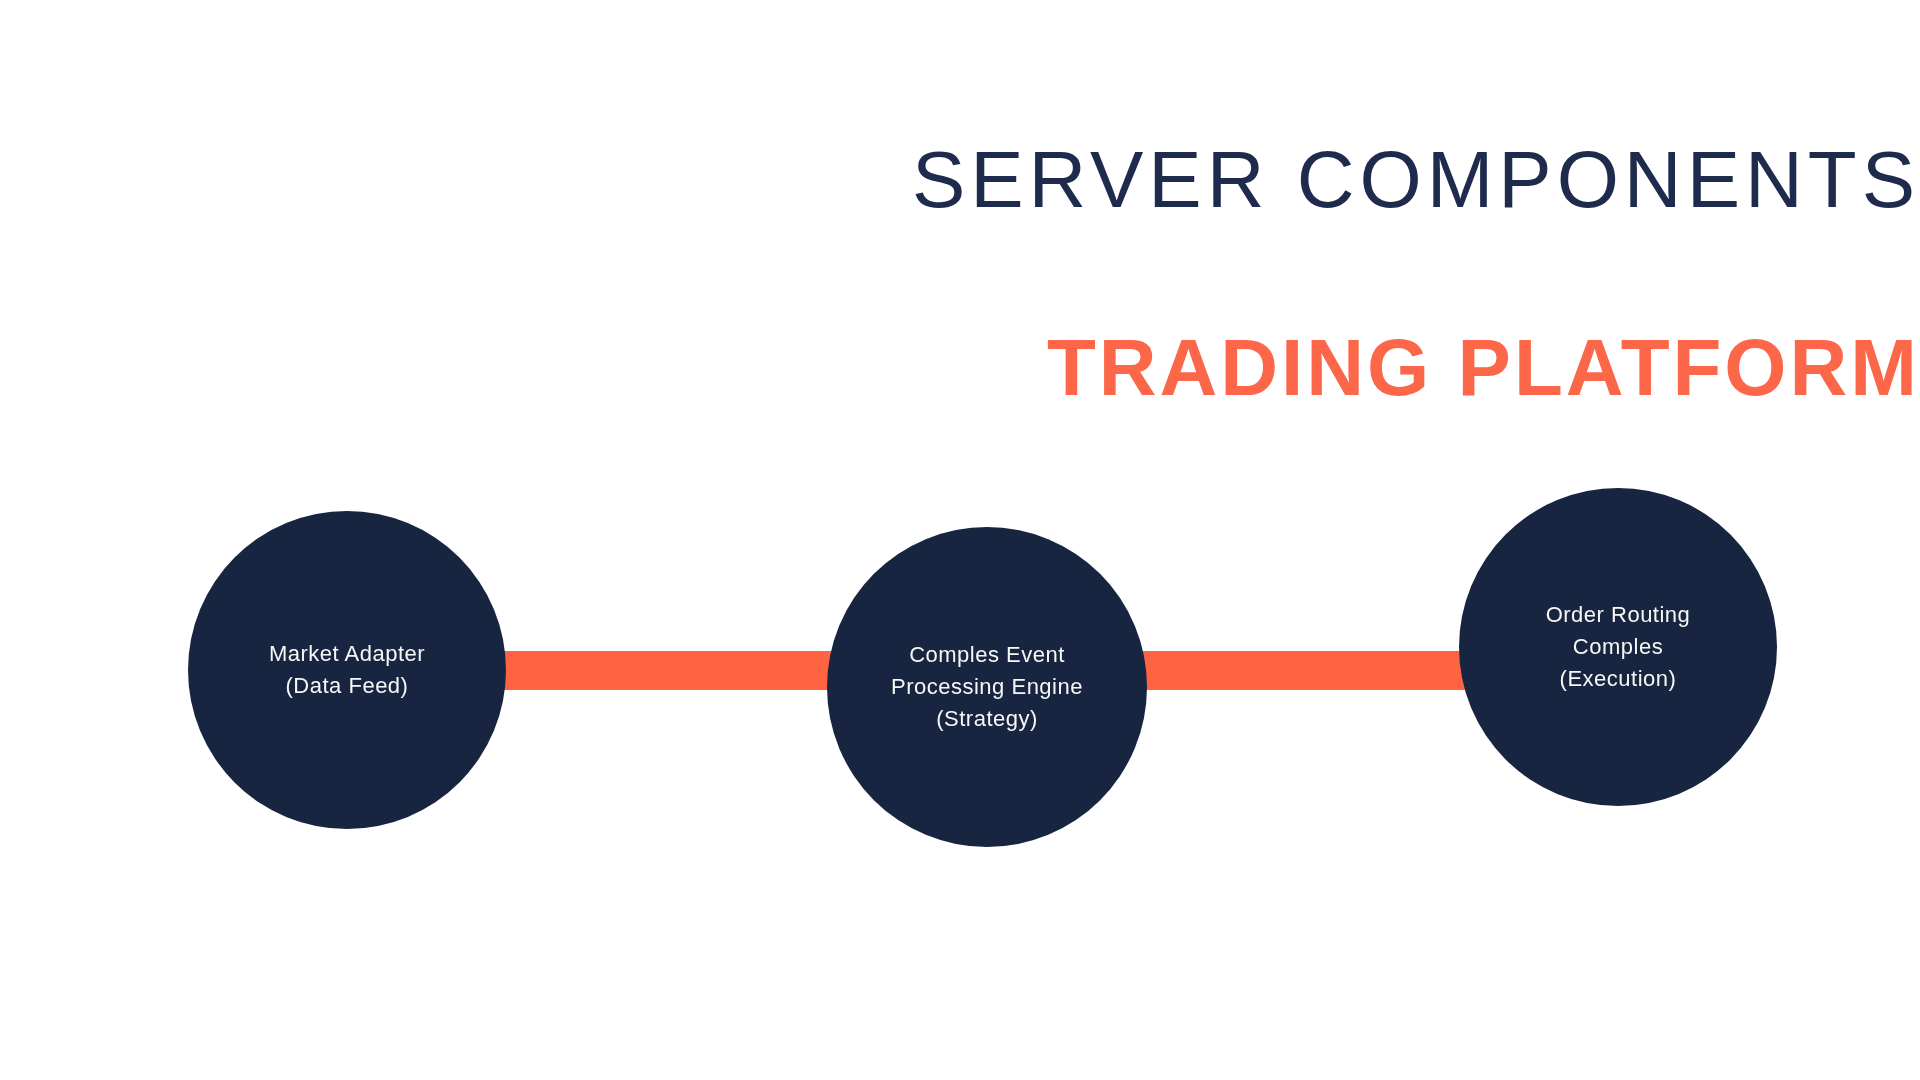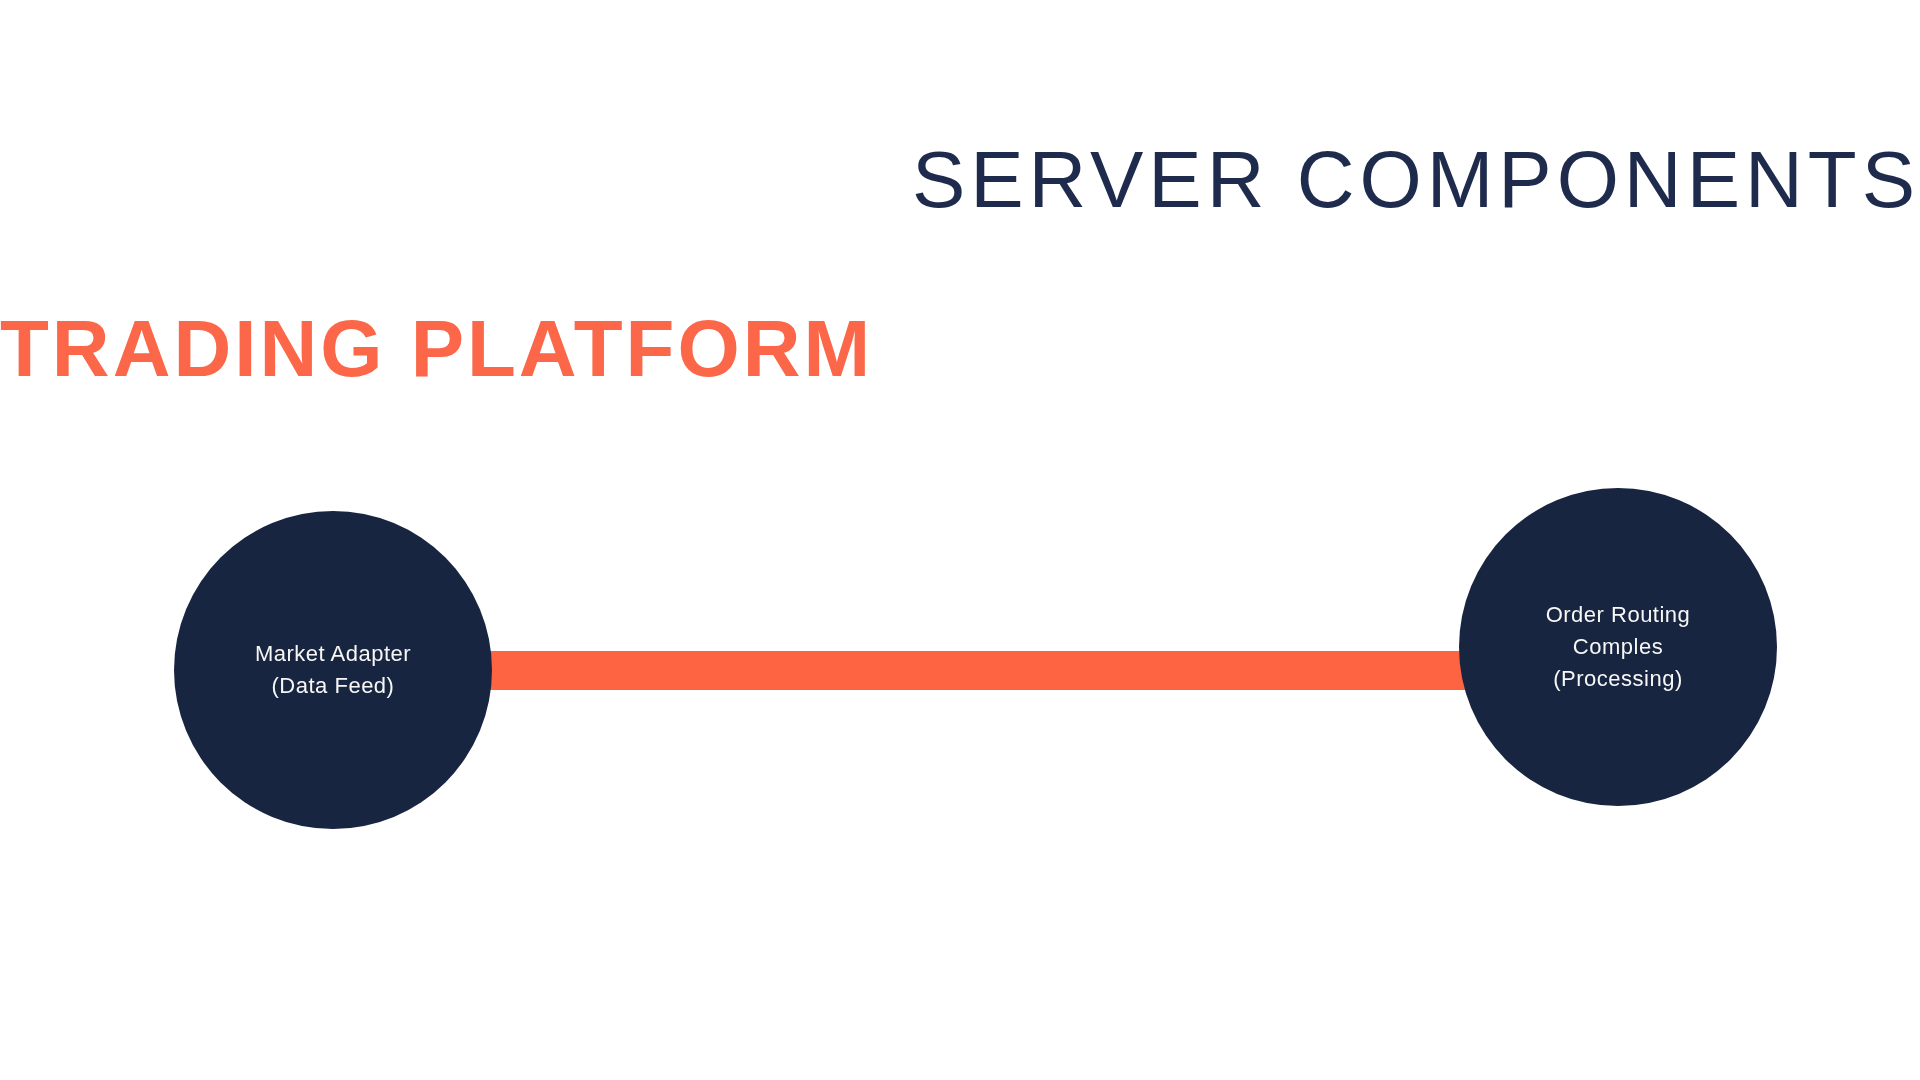--- a/index.html
+++ b/index.html
@@ -31,24 +31,24 @@
     width: 100%;
     text-align: right;
     font-size: 80px;
     font-weight: 300;
     letter-spacing: 5px;
     color: var(--title-navy);
     white-space: nowrap;
   }
   .subtitle {
     position: absolute;
-    top: 303px;
+    top: 322px;
     left: 0;
     width: 100%;
-    text-align: left;
+    text-align: right;
     font-size: 80px;
     font-weight: 800;
     letter-spacing: 3px;
     color: var(--accent-orange);
     white-space: nowrap;
   }
   .connector {
     position: absolute;
     top: 651px;
     height: 39px;
@@ -61,21 +61,21 @@
     position: absolute;
     border-radius: 50%;
     background: var(--node-navy);
     z-index: 2;
     display: flex;
     flex-direction: column;
     align-items: center;
     justify-content: center;
     text-align: center;
   }
-  .node-1 { left: 174px; top: 511px; width: 318px; height: 318px; }
+  .node-1 { left: 188px; top: 511px; width: 318px; height: 318px; }
   .node-2 { left: 827px; top: 527px; width: 320px; height: 320px; }
   .node-3 { left: 1459px; top: 488px; width: 318px; height: 318px; }
   .node-line {
     display: block;
     color: var(--node-text);
     font-size: 22px;
     line-height: 32px;
     font-weight: 400;
     letter-spacing: 0.5px;
     white-space: nowrap;
@@ -92,20 +92,25 @@
 
   <div class="connector connector-1"></div>
 
   <div class="connector connector-2"></div>
 
   <div class="node node-1">
       <span class="node-line">Market Adapter</span>
       <span class="node-line">(Data Feed)</span>
     </div>
 
+  <div class="node node-2">
+      <span class="node-line">Comples Event</span>
+      <span class="node-line">Processing Engine</span>
+      <span class="node-line">(Strategy)</span>
+    </div>
 
   <div class="node node-3">
       <span class="node-line">Order Routing</span>
       <span class="node-line">Comples</span>
-      <span class="node-line">(Processing)</span>
+      <span class="node-line">(Execution)</span>
     </div>
 
 </div>
 
 </body></html>

